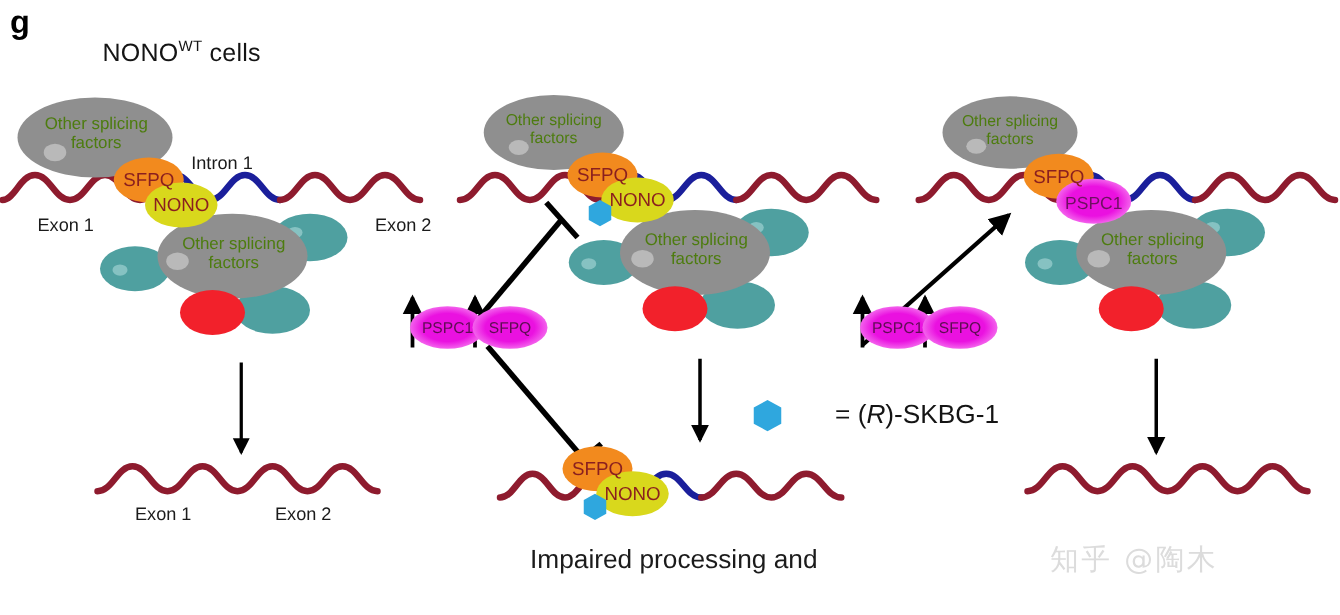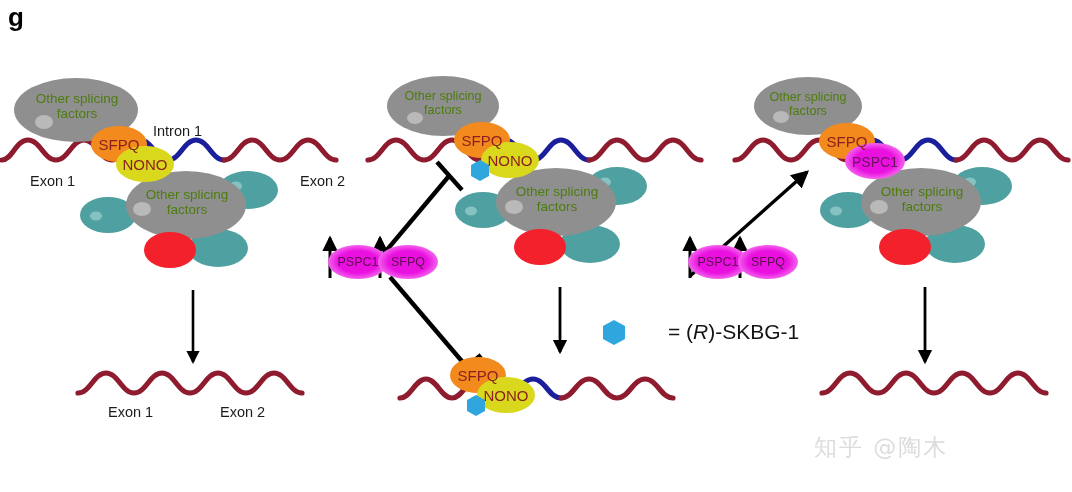--- a/index.html
+++ b/index.html
@@ -222,20 +222,21 @@
     <line x1="925" y1="287" x2="925" y2="362" stroke="#000" stroke-width="2.8" marker-end="url(#arrowhead)"></line>
 
     <path d="M822,393 C834,393 838,373 850,373 C862,373 866,393 878,393
              C890,393 894,373 906,373 C918,373 922,393 934,393
              C946,393 950,373 962,373 C974,373 978,393 990,393
              C1002,393 1006,373 1018,373 C1030,373 1034,393 1046,393" fill="none" stroke="#8E1B2E" stroke-width="5.2" stroke-linecap="round"></path>
   </svg>
 
   <div class="txt fig-letter" style="left:8px;top:2px;">g</div>
 
+  <div class="txt panel-title" style="left:82px;top:30px;"><span>NONO</span><span class="sup">WT</span><span> cells</span></div>
 
 
 
   <div class="blob-label lbl-gray" style="left:16px;top:92px;width:122px;">
     <div>Other splicing</div>
     <div>factors</div>
   </div>
   <div class="blob-label lbl-gray" style="left:126px;top:188px;width:122px;">
     <div>Other splicing</div>
     <div>factors</div>
@@ -261,33 +262,34 @@
   <div class="blob-label lbl-sfpq" style="left:456px;top:132px;width:52px;">SFPQ</div>
   <div class="blob-label lbl-nono" style="left:483px;top:152px;width:54px;">NONO</div>
 
   <div class="blob-label lbl-mag" style="left:330px;top:255px;width:56px;">PSPC1</div>
   <div class="blob-label lbl-mag" style="left:382px;top:255px;width:52px;">SFPQ</div>
 
   <div class="blob-label lbl-sfpq" style="left:452px;top:367px;width:52px;">SFPQ</div>
   <div class="blob-label lbl-nono" style="left:479px;top:387px;width:54px;">NONO</div>
 
   <div class="txt caption" style="left:396px;top:436px;width:286px;">
+    <div>Impaired processing and</div>
   </div>
 
   <div class="txt legend-text" style="left:632px;top:320px;"><span>=</span><span> </span><span>(</span><span class="ital">R</span><span>)-SKBG-1</span></div>
 
   <div class="blob-label lbl-gray small" style="left:753px;top:91px;width:110px;">
     <div>Other splicing</div>
     <div>factors</div>
   </div>
   <div class="blob-label lbl-gray" style="left:861px;top:185px;width:122px;">
     <div>Other splicing</div>
     <div>factors</div>
   </div>
   <div class="blob-label lbl-sfpq" style="left:821px;top:133px;width:52px;">SFPQ</div>
   <div class="blob-label lbl-pspc1" style="left:847px;top:154px;width:56px;">PSPC1</div>
 
   <div class="blob-label lbl-mag" style="left:690px;top:255px;width:56px;">PSPC1</div>
   <div class="blob-label lbl-mag" style="left:742px;top:255px;width:52px;">SFPQ</div>
 
-  <div class="watermark" style="left:814px;top:432px;">知乎 @陶木</div>
+  <div class="watermark" style="left:840px;top:432px;">知乎 @陶木</div>
 
 </div>
 
 </body></html>

